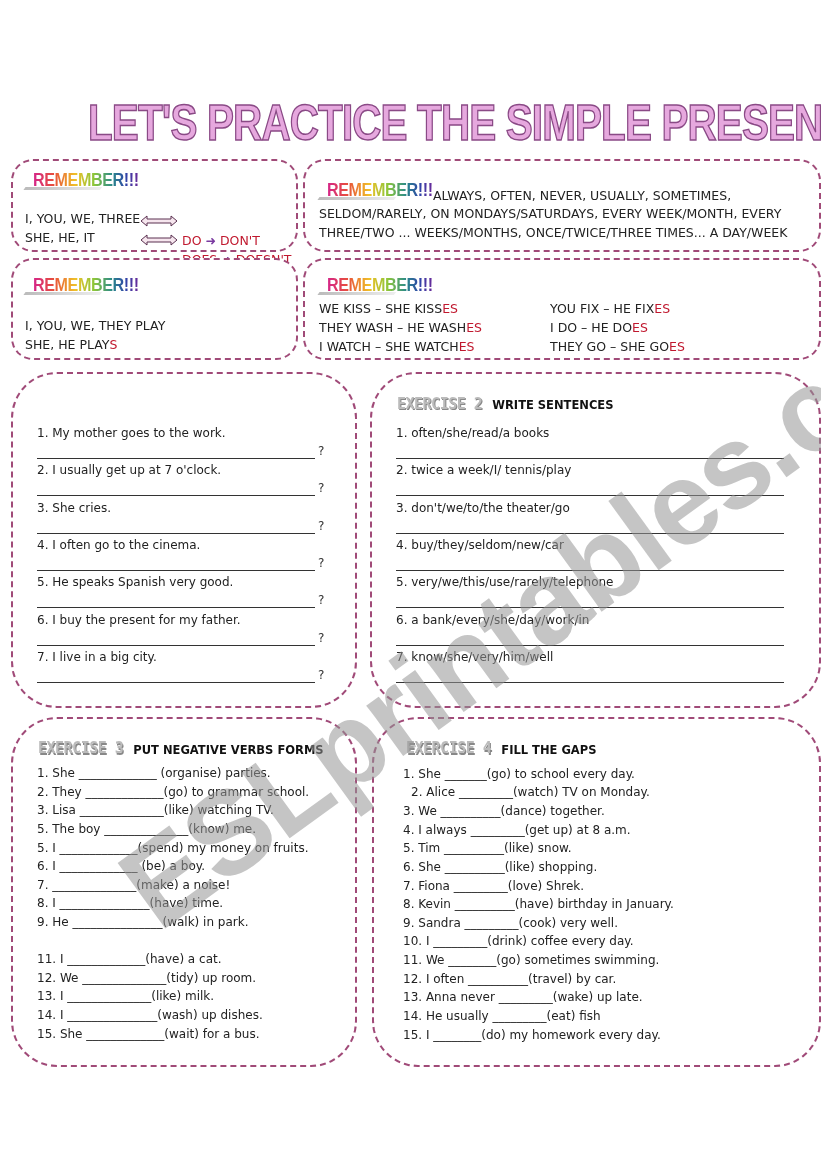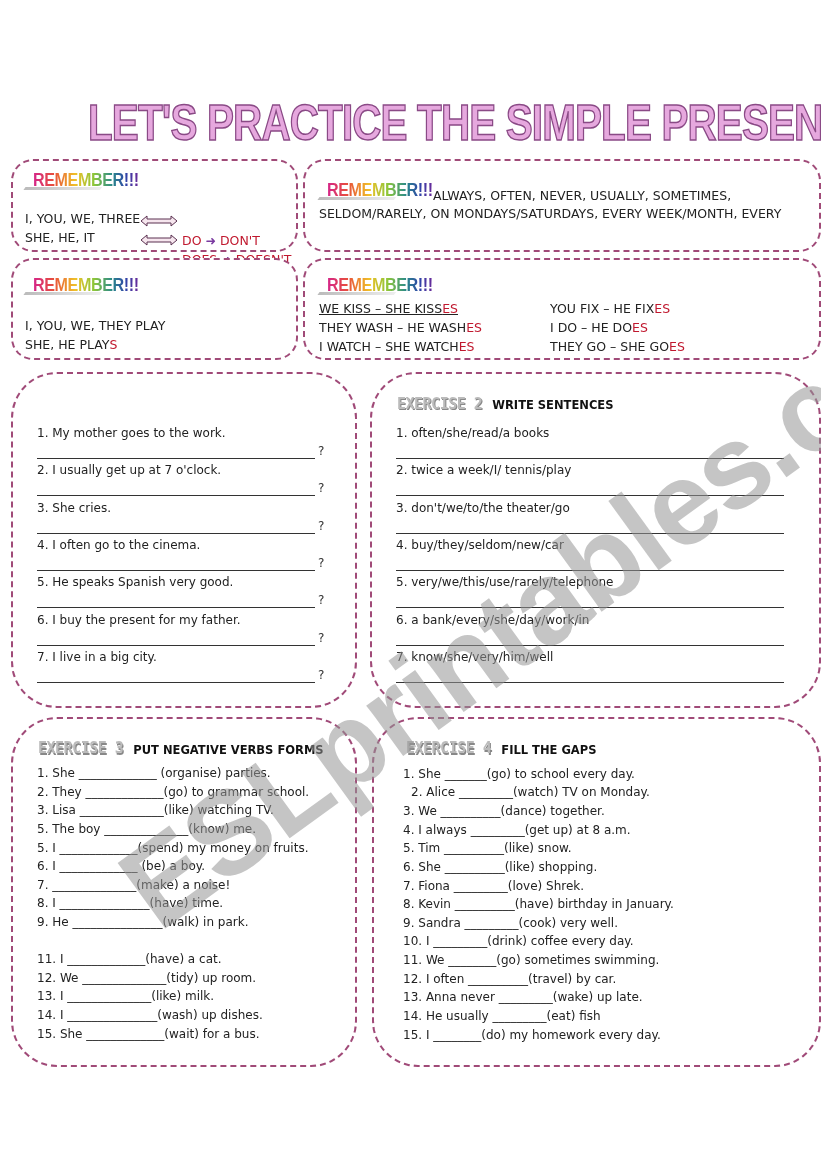--- a/index.html
+++ b/index.html
@@ -74,33 +74,34 @@
     <span>DOES</span>
     <span style="color:#7a3aa0;">➜</span>
     <span>DOESN'T</span>
   </div>
 </div>
 
 <div class="box" style="left:303px; top:159px; width:518px; height:93px;">
   <div class="row" style="left:22px; top:18px;"><span class="remember">REMEMBER!!!</span></div>
   <div class="row t" style="left:128px; top:27px;">ALWAYS, OFTEN, NEVER, USUALLY, SOMETIMES,</div>
   <div class="row t" style="left:14px; top:45px;">SELDOM/RARELY, ON MONDAYS/SATURDAYS, EVERY WEEK/MONTH, EVERY</div>
+  <div class="row t" style="left:14px; top:64px;">THREE/TWO ... WEEKS/MONTHS, ONCE/TWICE/THREE TIMES... A DAY/WEEK</div>
 </div>
 
 <div class="box" style="left:11px; top:258px; width:287px; height:102px;">
   <div class="row" style="left:20px; top:14px;"><span class="remember">REMEMBER!!!</span></div>
   <div class="row t" style="left:12px; top:58px;">I, YOU, WE, THEY  PLAY</div>
   <div class="row t" style="left:12px; top:77px;">
     <span>SHE, HE PLAY</span><span class="red">S</span>
   </div>
 </div>
 
 <div class="box" style="left:303px; top:258px; width:518px; height:102px;">
   <div class="row" style="left:22px; top:14px;"><span class="remember">REMEMBER!!!</span></div>
-  <div class="row t" style="left:14px; top:41px;text-decoration:underline;"><span>WE KISS – SHE KISS</span><span class="red">ES</span></div>
+  <div class="row t" style="left:14px; top:41px;"><span>WE KISS – SHE KISS</span><span class="red">ES</span></div>
   <div class="row t" style="left:14px; top:60px;"><span>THEY WASH – HE WASH</span><span class="red">ES</span></div>
   <div class="row t" style="left:14px; top:79px;"><span>I WATCH – SHE WATCH</span><span class="red">ES</span></div>
   <div class="row t" style="left:245px; top:41px;"><span>YOU FIX – HE FIX</span><span class="red">ES</span></div>
   <div class="row t" style="left:245px; top:60px;"><span>I DO – HE DO</span><span class="red">ES</span></div>
   <div class="row t" style="left:245px; top:79px;"><span>THEY GO – SHE GO</span><span class="red">ES</span></div>
 </div>
 
 <div class="box big" style="left:11px; top:372px; width:346px; height:336px;">
   <div class="line" style="left:24px; top:52px;">1. My mother goes to the work.</div>
   <div class="blank" style="left:24px; top:84px; width:278px;"></div>

